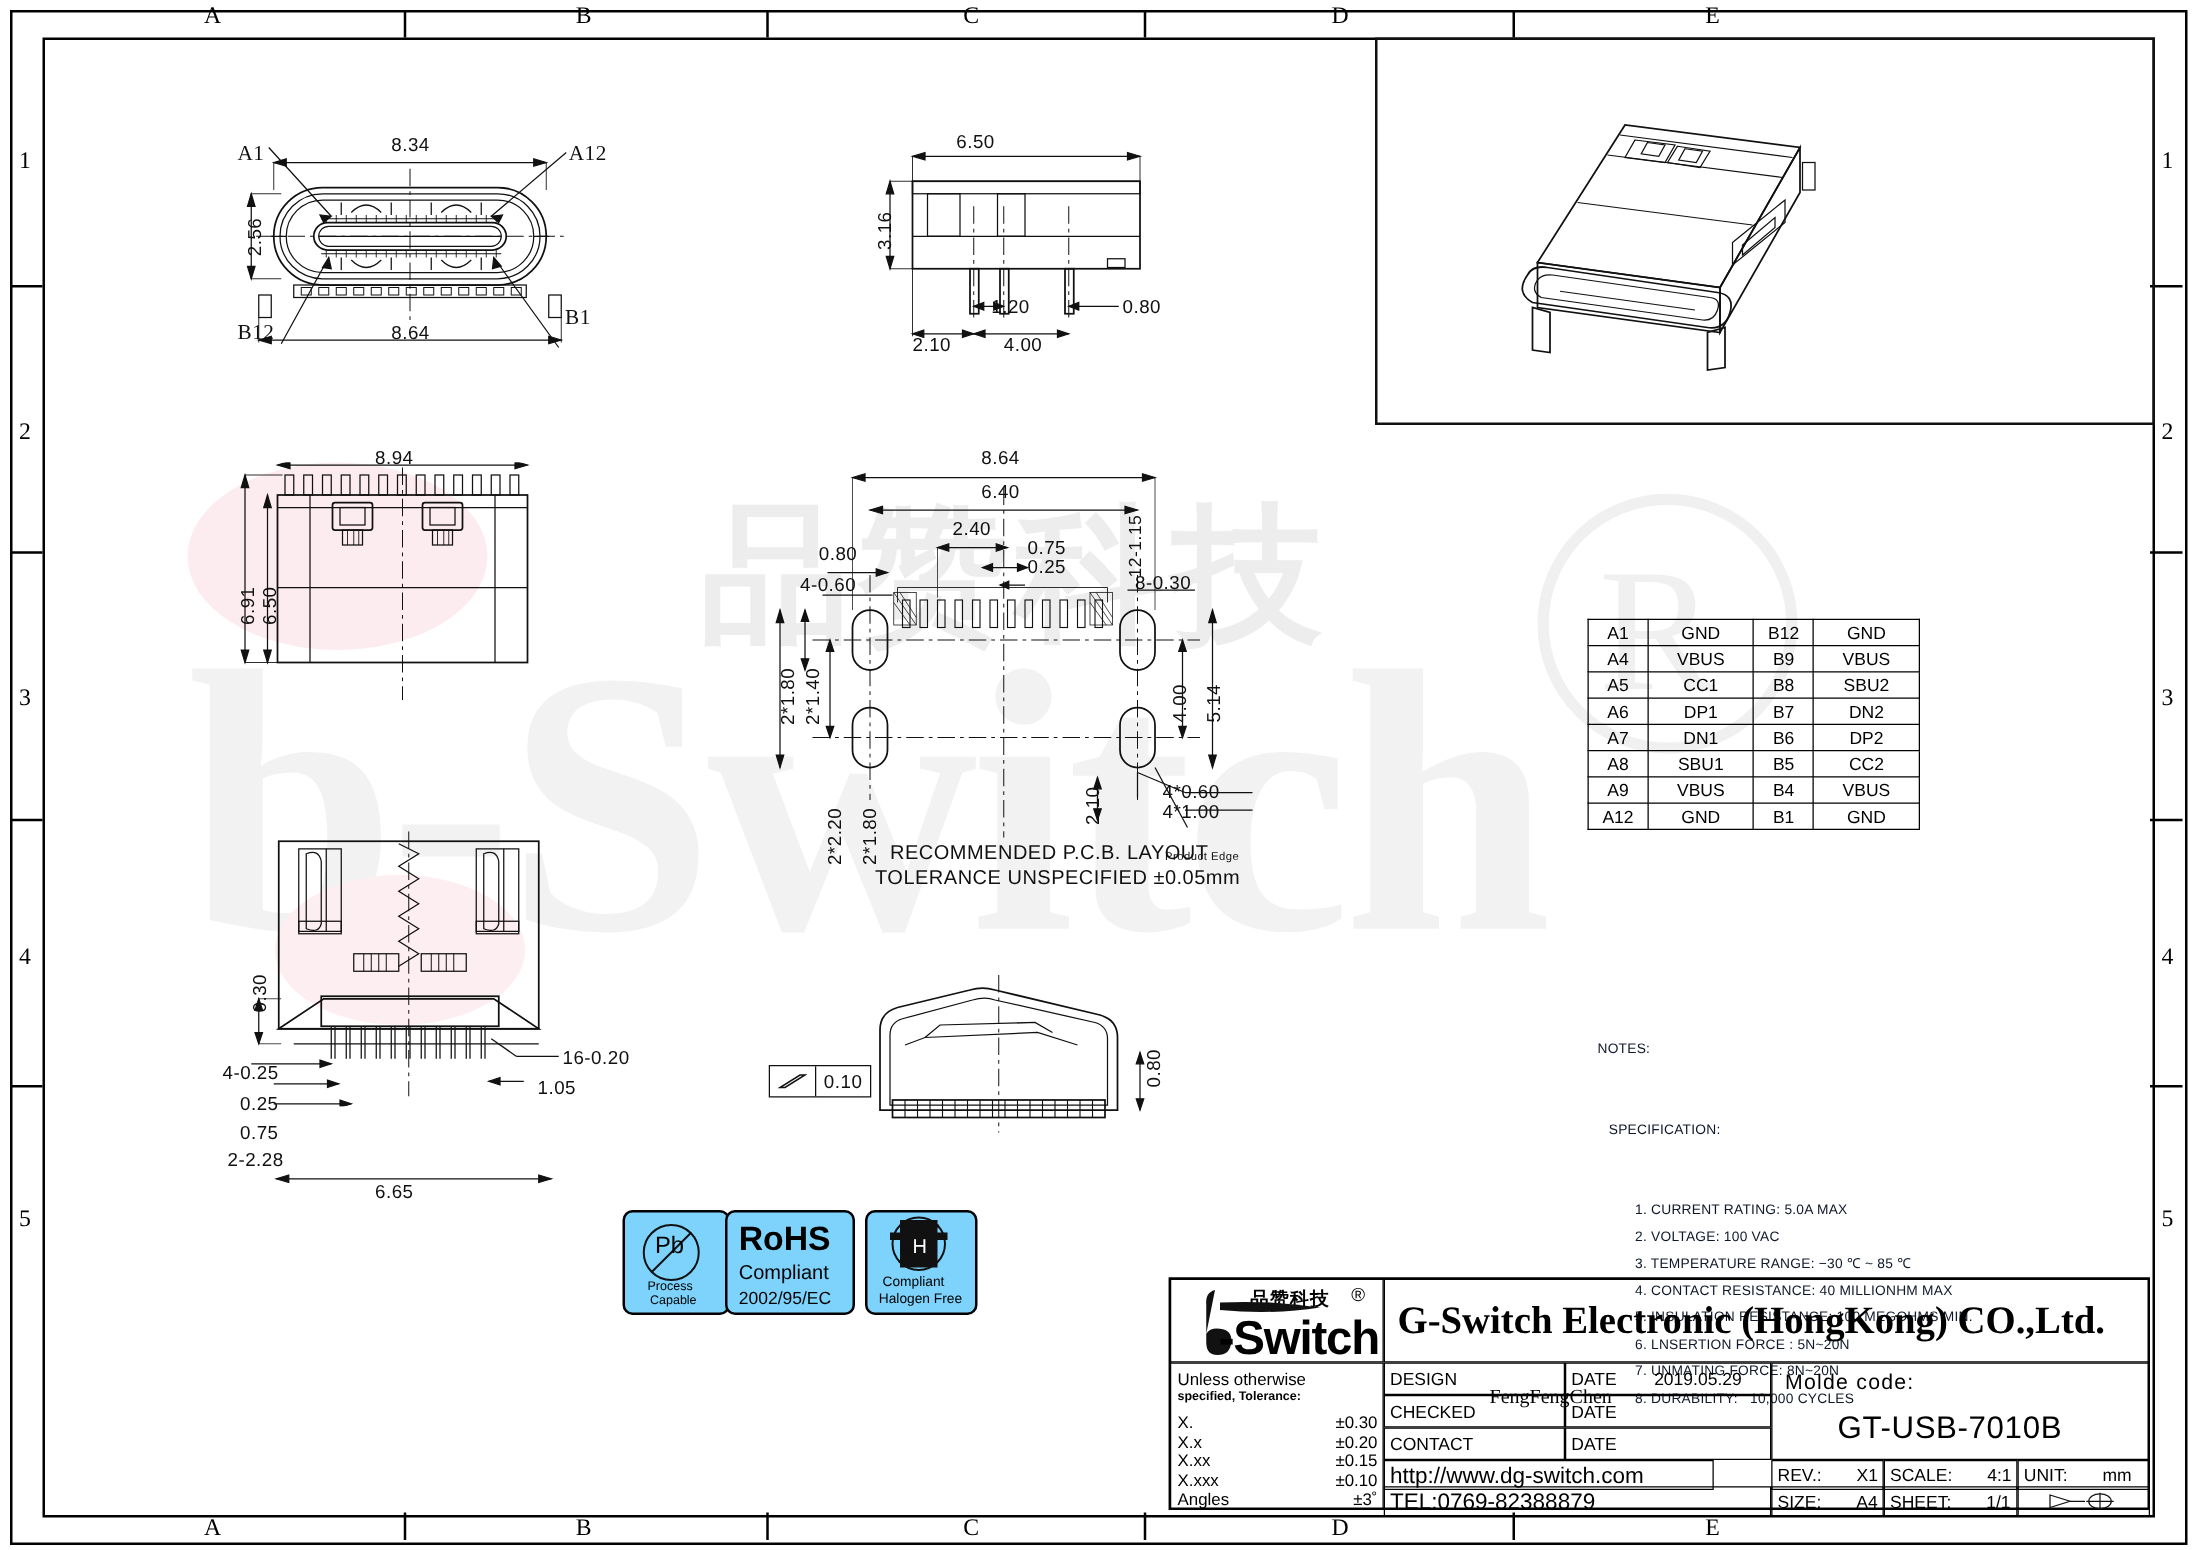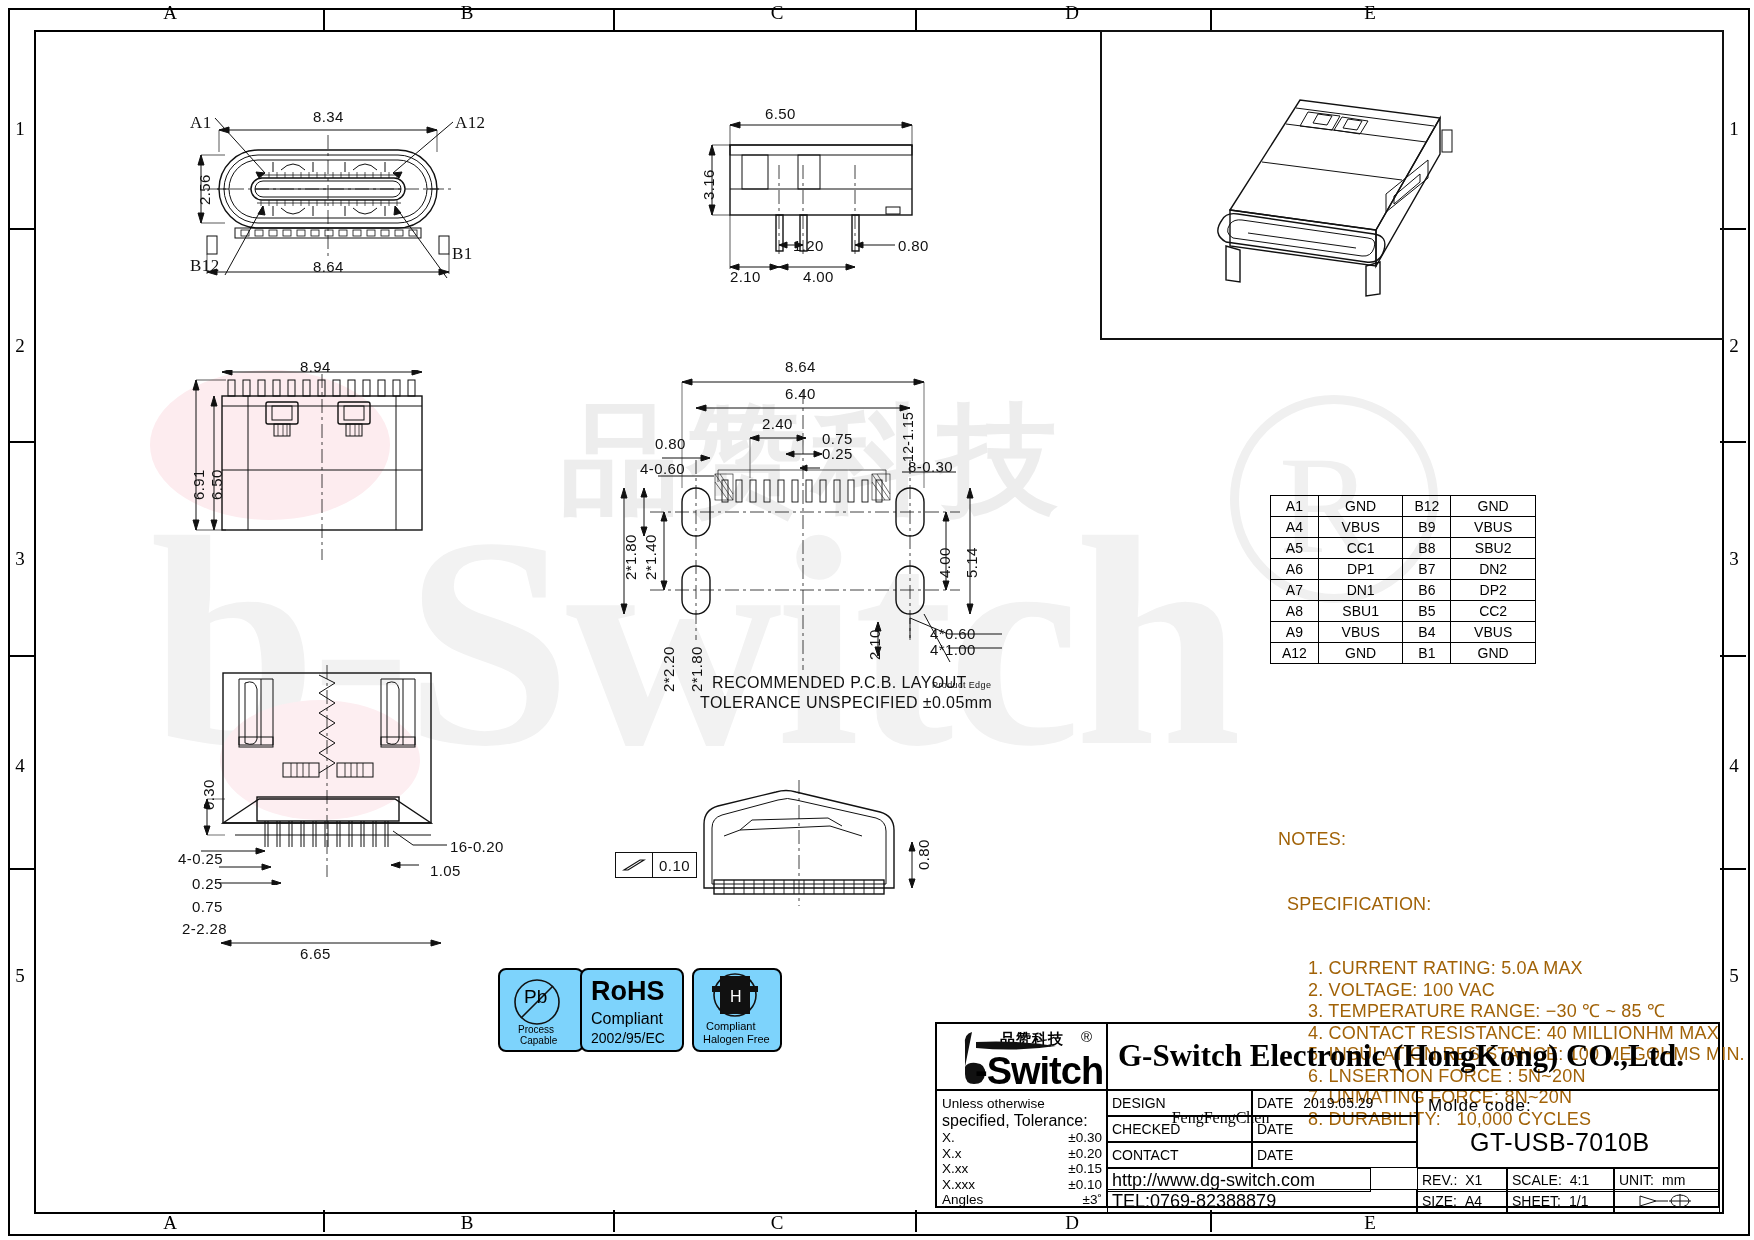--- a/index.html
+++ b/index.html
@@ -29,28 +29,28 @@
   .wm-r span{position:absolute;left:40px;top:20px;font-family:"Liberation Serif",serif;font-size:140px;
              color:#f0f0f0;}
   .wm-pink{position:absolute;background:#fdeef0;border-radius:50%;}
 
   
   table.pin{position:absolute;border-collapse:collapse;font-size:14px;color:#000;}
   table.pin td{border:1px solid #000;text-align:center;padding:1px 2px;height:18px;
                font-family:"Liberation Sans",sans-serif;}
 
   
-  .notes{position:absolute;font-size:18px;line-height:21.5px;color:#a16207;white-space:pre;
+  .notes{position:absolute;font-size:11px;line-height:21.5px;color:#0f172a;white-space:pre;
          font-family:"Liberation Sans",sans-serif;letter-spacing:.2px;}
 
   
   .tb{position:absolute;border:2px solid #000;box-sizing:border-box;}
   .tb-cell{position:absolute;box-sizing:border-box;border:1px solid #000;font-size:14px;
            color:#000;padding:11px 4px;display:flex;align-items:center;
-           font-family:"Liberation Sans",sans-serif;}
+           font-family:"Liberation Sans",sans-serif;gap:20px;}
   .tb-txt{position:absolute;font-size:14px;color:#000;white-space:pre;
           font-family:"Liberation Sans",sans-serif;}
   .company{position:absolute;font-family:"Liberation Serif",serif;font-weight:bold;color:#000;
            font-size:31px;white-space:nowrap;}
   .logo-txt{position:absolute;font-family:"Liberation Sans",sans-serif;font-weight:bold;font-size:38px;
             color:#000;letter-spacing:-1px;}
   .logo-cn{position:absolute;font-family:"DejaVu Sans",sans-serif;font-size:15px;color:#000;
            font-weight:bold;letter-spacing:1px;}
   .moldcode{position:absolute;font-size:17px;color:#000;letter-spacing:1px;
             font-family:"Liberation Sans",sans-serif;}
@@ -825,21 +825,21 @@
     </svg>
   </div>
   <div class="logo-txt" style="left:975px;top:1050px;">-Switch</div>
   <div class="badge-txt" style="left:1081px;top:1028px;font-size:15px;">®</div>
 
   <div class="tb-cell" style="left:1107px;top:1022px;width:613px;height:68px;"></div>
   <div class="company" style="left:1118px;top:1038px;">G-Switch Electronic (HongKong) CO.,Ltd.</div>
 
   <div class="tb-cell" style="left:935px;top:1090px;width:172px;height:118px;"></div>
   <div class="tb-txt" style="left:942px;top:1096px;font-size:13.5px;">Unless otherwise</div>
-  <div class="tb-txt" style="left:942px;top:1112px;font-size:16px;">specified, Tolerance:</div>
+  <div class="tb-txt" style="left:942px;top:1112px;font-size:10px;font-weight:bold;">specified, Tolerance:</div>
   <div id="tol-rows" style="position:absolute;left:942px;top:1130px;width:160px;">
       <div style="display: flex; justify-content: space-between; font-size: 13.5px; line-height: 15.5px;">
         <span>X.</span>
         <span>±0.30</span>
       </div>
       <div style="display: flex; justify-content: space-between; font-size: 13.5px; line-height: 15.5px;">
         <span>X.x</span>
         <span>±0.20</span>
       </div>
       <div style="display: flex; justify-content: space-between; font-size: 13.5px; line-height: 15.5px;">

